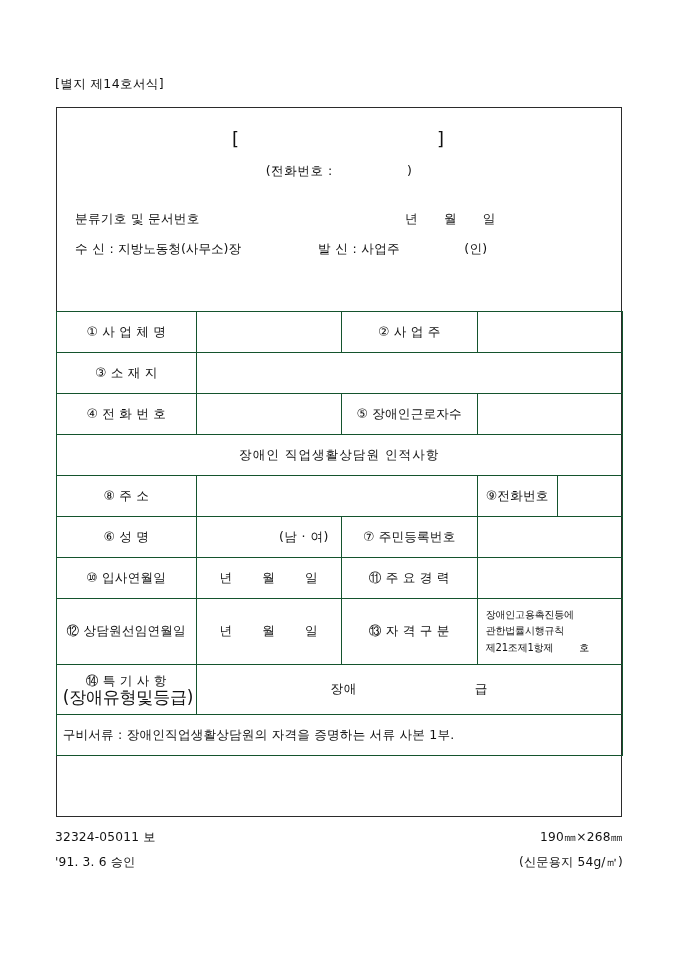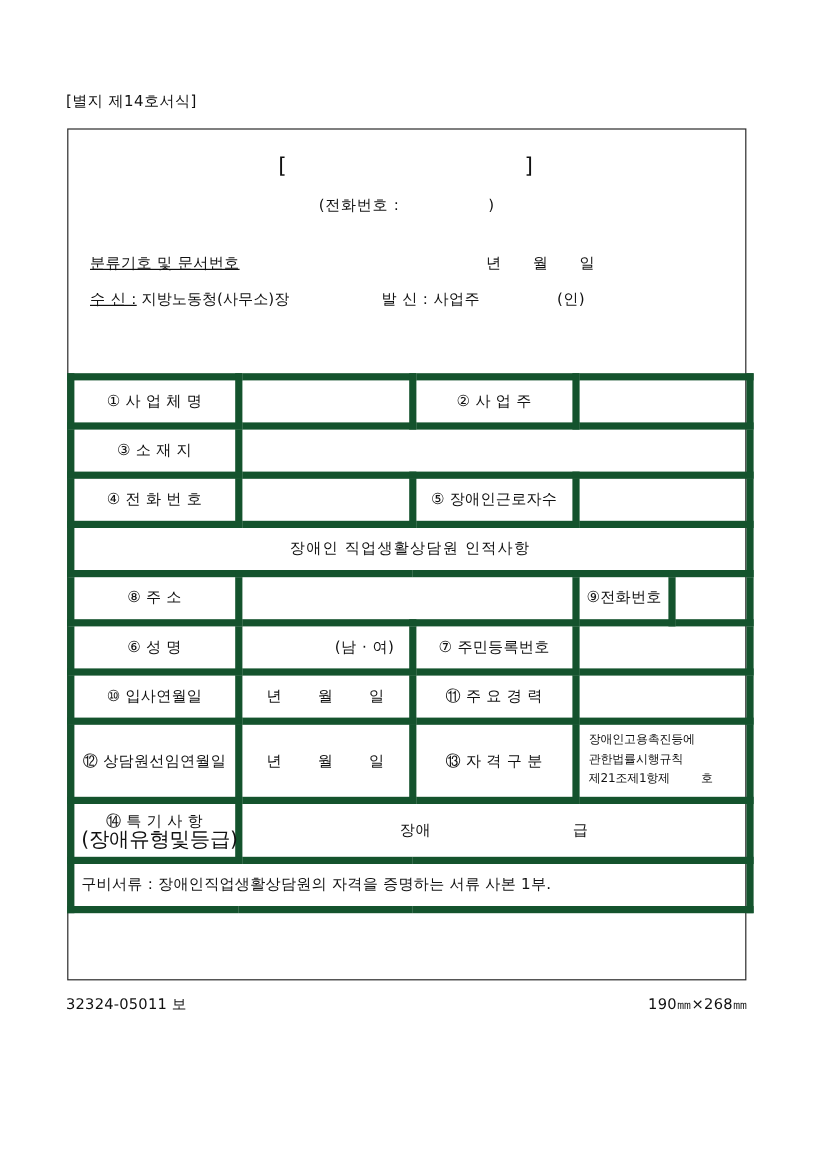--- a/index.html
+++ b/index.html
@@ -78,21 +78,21 @@
     right: 16px;
     top: 96px;
     font-size: 12.6px;
     line-height: 30px;
   }
   .meta-row {
     position: relative;
     white-space: nowrap;
     height: 30px;
   }
-  .meta-label { letter-spacing: 0.3px; text-decoration: underline; }
+  .meta-label { letter-spacing: 0.3px; }
   .date-group {
     position: absolute;
     left: 330px;
     top: 0;
     letter-spacing: 0.3px;
   }
   .date-group .sp { display: inline-block; width: 26px; }
   .sender-group {
     position: absolute;
     left: 243px;
@@ -106,21 +106,21 @@
 
   
   table.form {
     border-collapse: collapse;
     table-layout: fixed;
     width: 566px;
     margin-left: -1.3px;
     font-size: 12.6px;
   }
   table.form td {
-    border: 6px solid #14532d;
+    border: 1px solid #14532d;
     padding: 0 6px;
     vertical-align: middle;
     height: 41px;
     box-sizing: border-box;
   }
   td.lbl {
     text-align: center;
     letter-spacing: 0.2px;
     white-space: nowrap;
   }
@@ -329,15 +329,19 @@
       </tbody>
     </table>
 
   </div>
 
   <div class="footer">
     <div class="footer-row">
       <span class="footer-left">32324-05011 보</span>
       <span class="footer-right">190㎜×268㎜</span>
     </div>
+    <div class="footer-row">
+      <span class="footer-left">'91. 3. 6 승인</span>
+      <span class="footer-right">(신문용지 54g/㎡)</span>
+    </div>
   </div>
 
 </div>
 
 </body></html>

